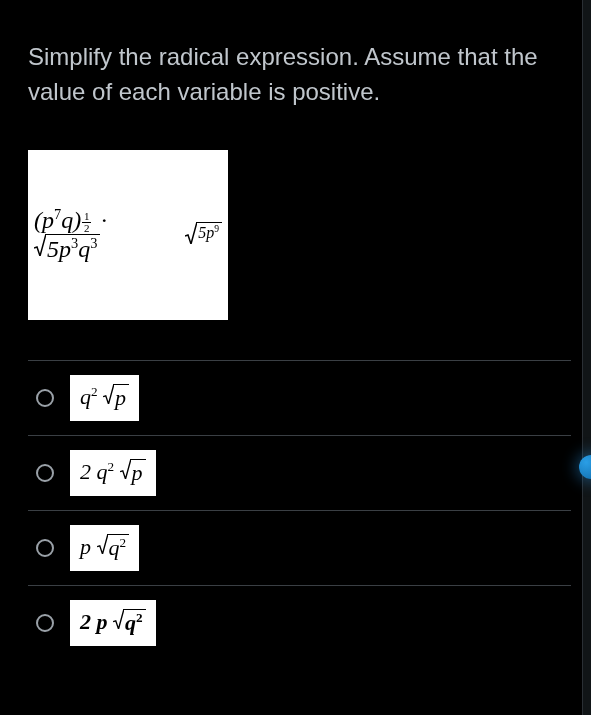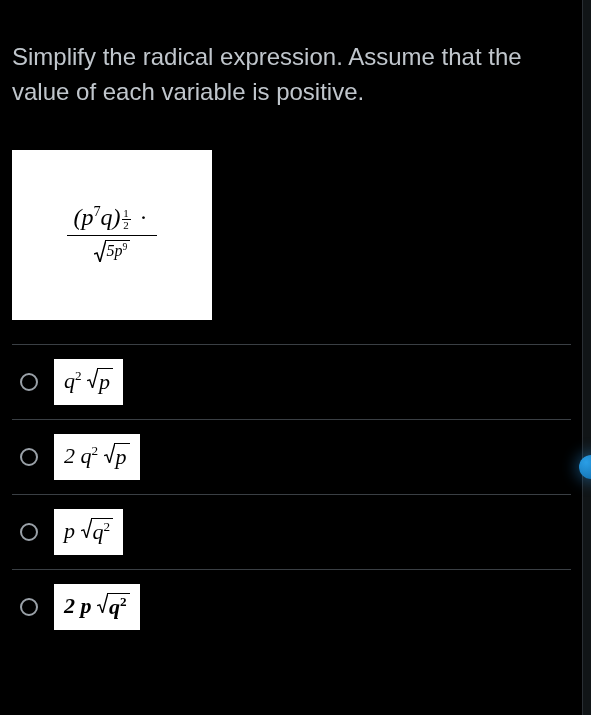--- a/index.html
+++ b/index.html
@@ -1,38 +1,38 @@
 <!DOCTYPE html>
 <html><head>
 <meta charset="utf-8">
 <style>
   * { box-sizing: border-box; margin: 0; padding: 0; }
   html, body { width: 591px; height: 715px; background: #000; overflow: hidden; font-family: Arial, Helvetica, sans-serif; }
-  .page { padding: 20px 20px 0 12px; color: #c0c6cc; position: relative; height: 100%; }
+  .page { padding: 20px 20px 0 28px; color: #c0c6cc; position: relative; height: 100%; }
   .prompt { font-size: 24px; line-height: 1.45; color: #c0c6cc; margin-top: 20px; margin-bottom: 40px; }
   .question-box {
     background: #fff;
     width: 200px;
     height: 170px;
     display: flex;
     align-items: center;
     justify-content: center;
   }
-  .frac { display: inline-flex; flex-direction: column; align-items: center; }
+  .frac { display: inline-flex; flex-direction: row; align-items: center; }
   .frac .num, .frac .den { padding: 4px 6px; font-style: italic; font-family: "Times New Roman", serif; color: #000; }
   .frac .bar { border-top: 1.5px solid #000; align-self: stretch; }
   .math { font-family: "Times New Roman", serif; font-style: italic; color: #000; }
   .sup { font-size: 0.6em; vertical-align: super; font-style: normal; }
   .minifrac { display: inline-flex; flex-direction: column; align-items: center; font-size: 11px; line-height: 1; vertical-align: 0.7em; font-style: normal; margin-left: 1px; }
   .minifrac .mb { border-top: 1px solid #000; width: 9px; }
   .sqrt { display: inline-flex; align-items: flex-start; position: relative; }
   .sqrt .radicand { border-top: 1.5px solid #000; padding: 0 3px 0 2px; margin-left: -1px; }
   .radical-sign { width: 12px; height: 22px; }
   .radical-sign-sm { width: 11px; height: 20px; }
-  .answers { margin-top: 24px; border-top: 1px solid #3a3f44; text-align: center; }
+  .answers { margin-top: 40px; border-top: 1px solid #3a3f44; text-align: center; }
   .answer-row { display: flex; align-items: center; gap: 16px; padding: 14px 0 14px 8px; border-bottom: 1px solid #3a3f44; }
   .answer-row:last-child { border-bottom: none; font-weight: bold; }
   .radio {
     width: 18px; height: 18px; border: 2px solid #9aa1a8; border-radius: 50%;
     flex-shrink: 0; background: transparent;
   }
   .answer-math {
     background: #fff;
     padding: 8px 10px;
     display: flex; align-items: center; justify-content: center;
@@ -67,20 +67,26 @@
   <div class="question-box">
     <div class="frac">
       <div class="num">
         <span class="math" style="font-size:24px;">
           <span>(</span><span>p</span><span class="sup">7</span><span>q</span><span>)</span><span class="minifrac">
               <span>1</span>
               <span class="mb"></span>
               <span>2</span>
             </span>
           <span style="font-style:normal; padding:0 3px;">·</span>
+          <span class="sqrt">
+            <svg class="radical-sign" viewBox="0 0 12 22">
+                <path d="M0 14 L3 13 L6 22 L12 0" fill="none" stroke="#000" stroke-width="1.5"></path>
+              </svg>
+            <span class="radicand"><span>5</span><span>p</span><span class="sup">3</span><span>q</span><span class="sup">3</span></span>
+          </span>
         </span>
       </div>
       <div class="bar"></div>
       <div class="den">
         <span class="math" style="font-size:16px;">
           <span class="sqrt">
             <svg class="radical-sign" viewBox="0 0 12 22">
                 <path d="M0 14 L3 13 L6 22 L12 0" fill="none" stroke="#000" stroke-width="1.5"></path>
               </svg>
             <span class="radicand"><span>5</span><span>p</span><span class="sup">9</span></span>

